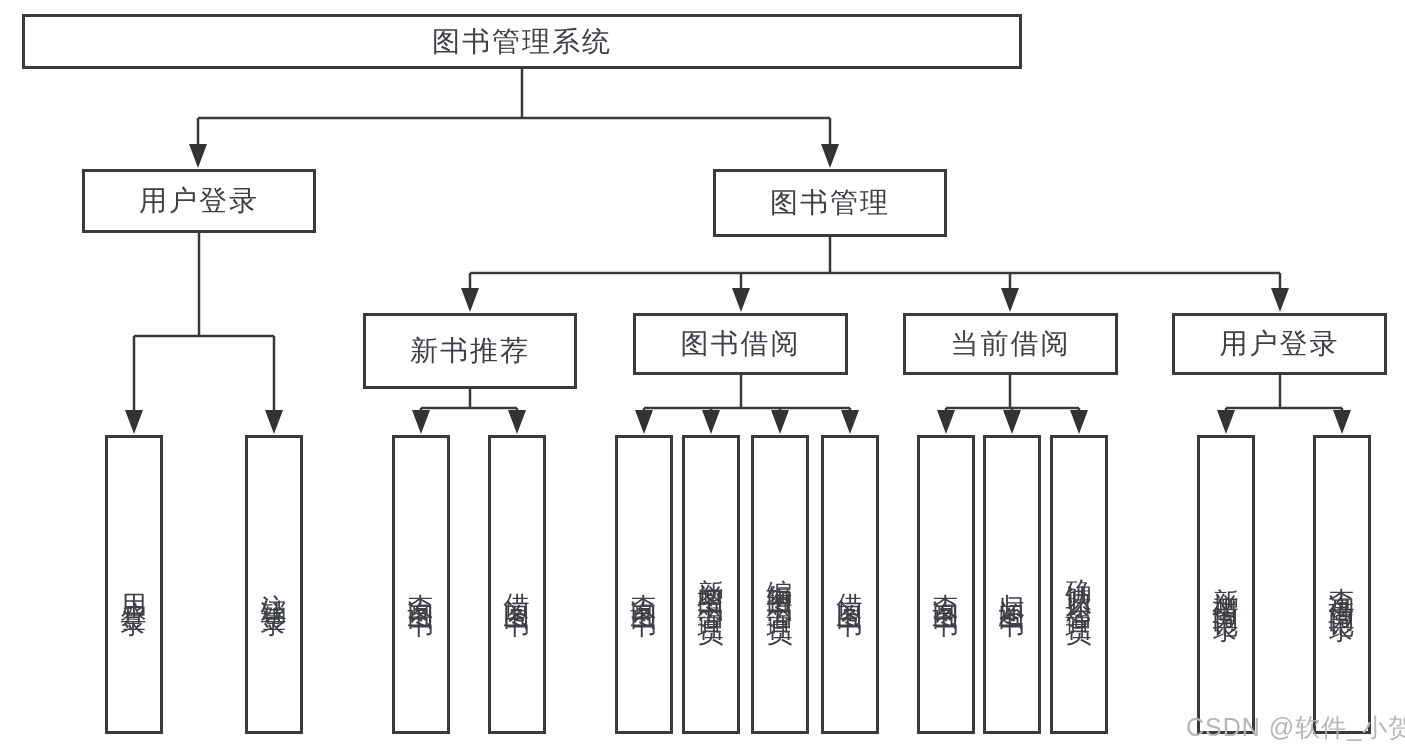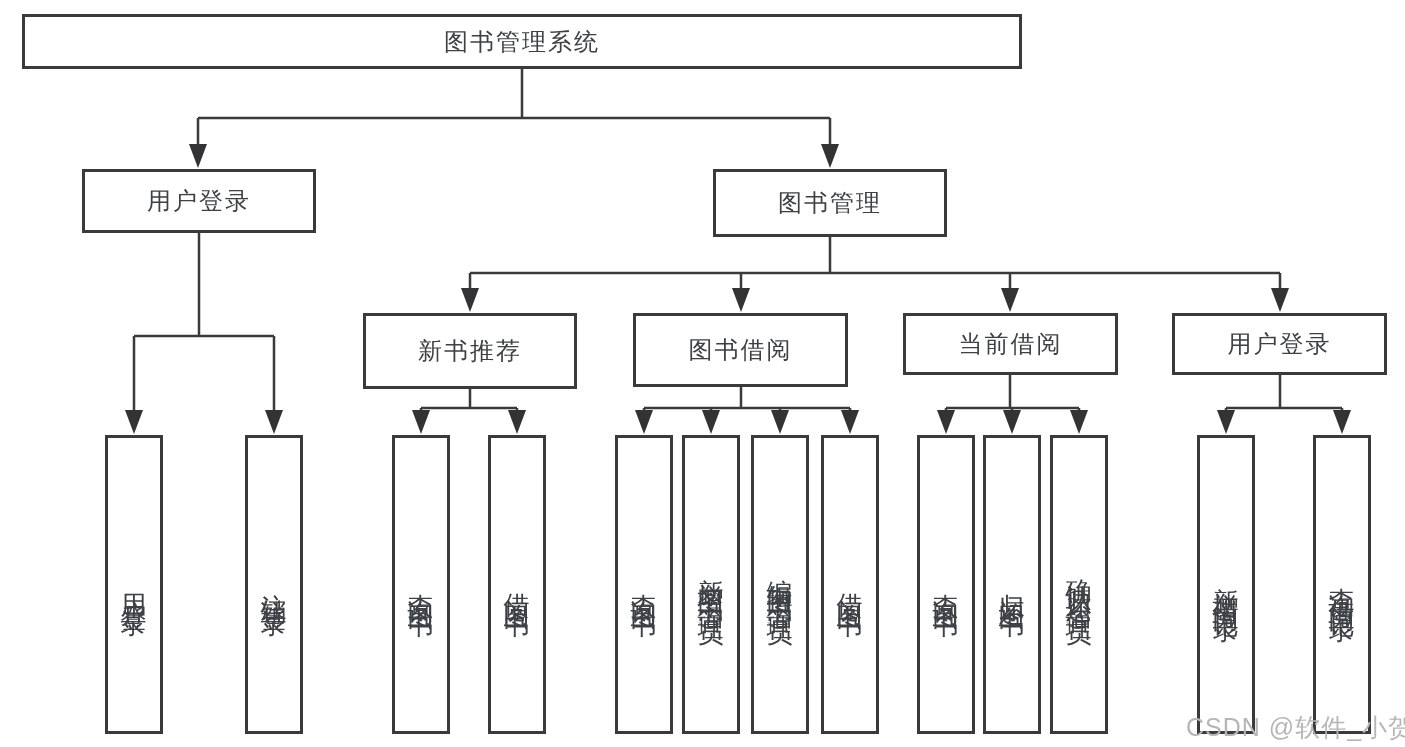--- a/index.html
+++ b/index.html
@@ -6,21 +6,21 @@
   .stage{
     position:relative;width:1405px;height:747px;background:#ffffff;overflow:hidden;
     font-family:"Liberation Sans", sans-serif;
   }
   .wires{position:absolute;left:0;top:0;width:1405px;height:747px;z-index:1;}
   .box{
     position:absolute;box-sizing:border-box;background:#ffffff;
     border:3px solid #3a3a3c;color:#3d4145;z-index:2;
     display:flex;align-items:center;justify-content:center;
   }
-  .hbox{font-size:24px;letter-spacing:2px;}
+  .hbox{font-size:28px;letter-spacing:2px;}
   .vbox{
     writing-mode:vertical-rl;text-orientation:mixed;
     font-size:26px;letter-spacing:6px;line-height:1;
   }
   .leaf{left:0;top:435px;width:58px;height:299px;}
   .watermark{
     position:absolute;left:1186px;top:711px;z-index:3;
     font-size:25px;color:#b6b6b6;letter-spacing:1px;white-space:nowrap;
   }
 </style>
@@ -60,21 +60,21 @@
       <polygon points="1333,410 1351,410 1342,434"></polygon>
     </g>
   </svg>
 
   <div class="box hbox" style="left:22px;top:14px;width:1000px;height:55px;">图书管理系统</div>
 
   <div class="box hbox" style="left:82px;top:169px;width:234px;height:64px;">用户登录</div>
   <div class="box hbox" style="left:713px;top:169px;width:234px;height:68px;">图书管理</div>
 
   <div class="box hbox" style="left:363px;top:313px;width:214px;height:76px;">新书推荐</div>
-  <div class="box hbox" style="left:633px;top:313px;width:215px;height:74px;">图书借阅</div>
+  <div class="box hbox" style="left:633px;top:313px;width:215px;height:62px;">图书借阅</div>
   <div class="box hbox" style="left:903px;top:313px;width:215px;height:62px;">当前借阅</div>
   <div class="box hbox" style="left:1172px;top:313px;width:215px;height:62px;">用户登录</div>
 
   <div class="box vbox leaf" style="left:105px;">用户登录</div>
   <div class="box vbox leaf" style="left:245px;">注销登录</div>
 
   <div class="box vbox leaf" style="left:392px;">查询图书</div>
   <div class="box vbox leaf" style="left:488px;">借阅图书</div>
 
   <div class="box vbox leaf" style="left:615px;">查询图书</div>

